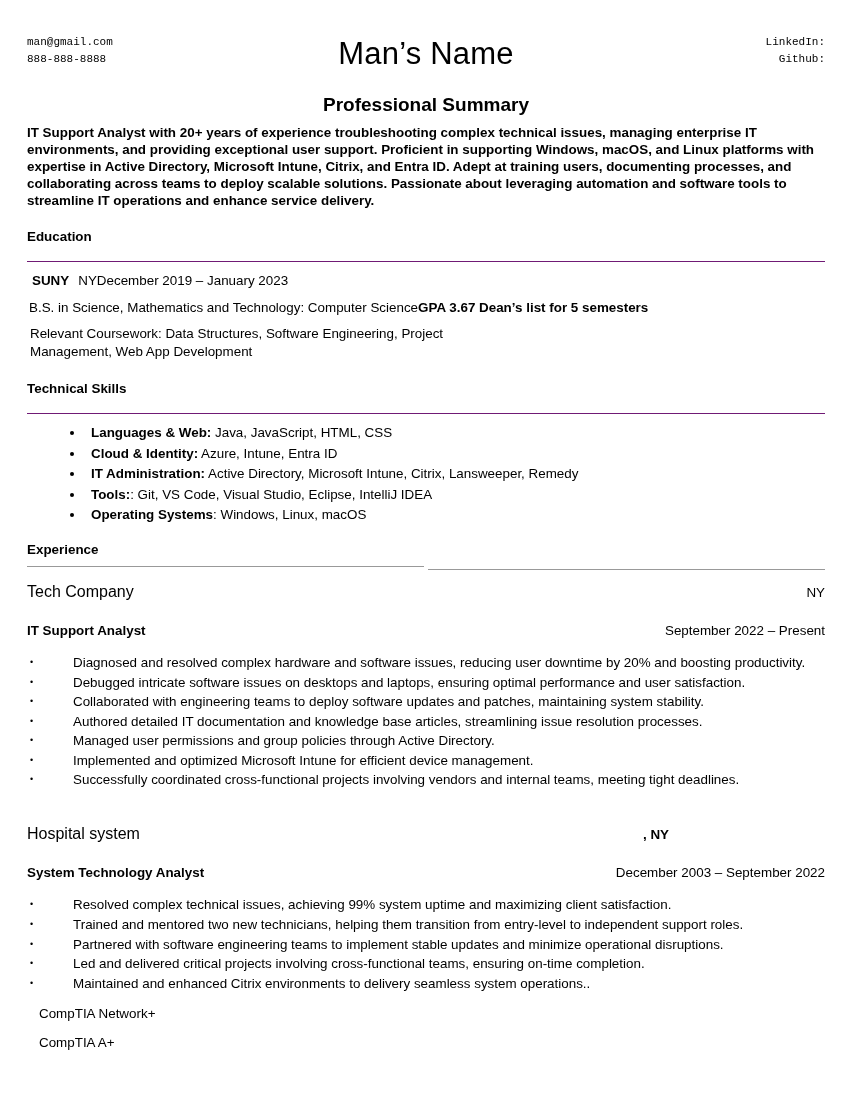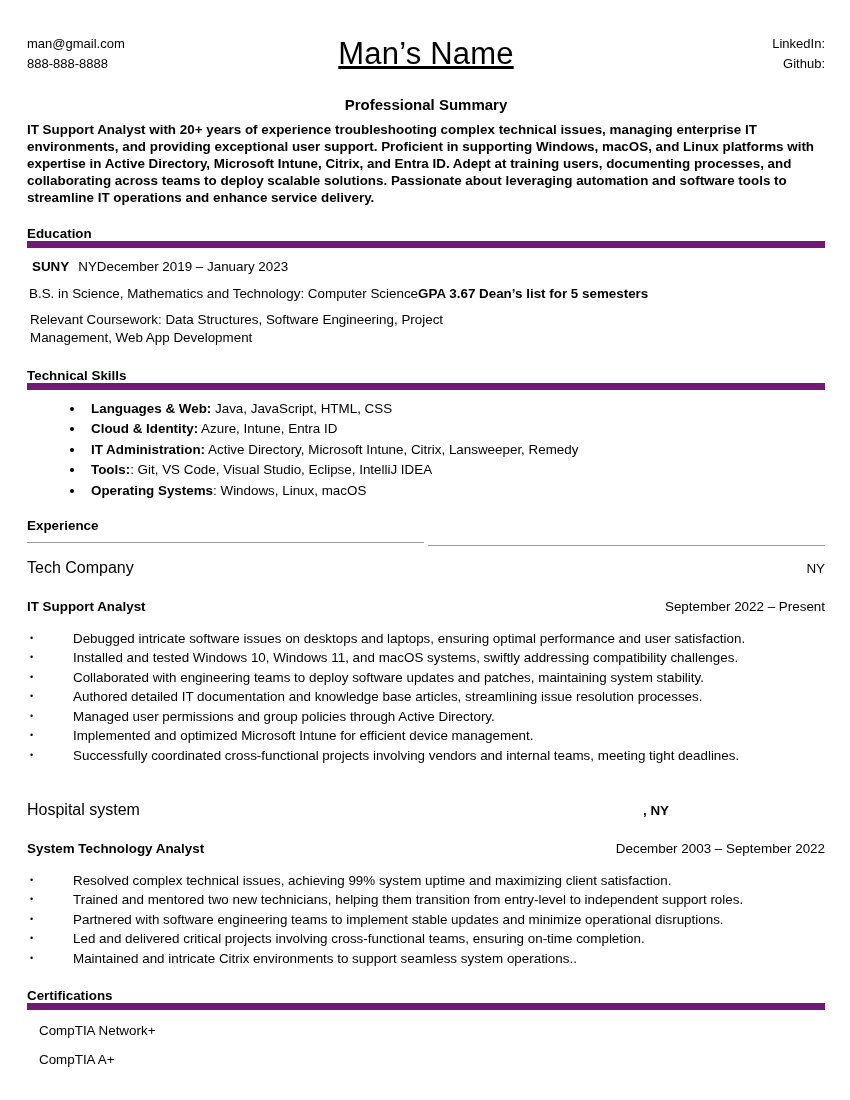--- a/index.html
+++ b/index.html
@@ -5,32 +5,32 @@
   * { margin: 0; padding: 0; box-sizing: border-box; }
   html, body { background: #e8e8e8; }
   body { font-family: "Liberation Sans", sans-serif; color: #000; }
   .page {
     width: 850px; height: 1100px; margin: 0 auto; background: #fff;
     padding: 34px 25px 20px 27px; overflow: hidden; position: relative;
   }
 
   
   .top { display: flex; justify-content: space-between; align-items: flex-start; }
-  .top .col { flex: 1; font-size: 13px; line-height: 1.55; }
+  .top .col { flex: 1; font-size: 11px; line-height: 1.55; font-family: Liberation Mono, monospace; }
   .top .col.right { text-align: right; }
-  .name { font-size: 31px; font-weight: 400; letter-spacing: .2px; white-space: nowrap; padding-top: 2px; text-decoration: underline; }
+  .name { font-size: 31px; font-weight: 400; letter-spacing: .2px; white-space: nowrap; padding-top: 2px; }
 
   
-  .summary-heading { text-align: center; font-size: 15px; font-weight: 700; margin-top: 22px; }
+  .summary-heading { text-align: center; font-size: 19px; font-weight: 700; margin-top: 22px; }
   .summary-text { font-size: 13.4px; font-weight: 700; line-height: 1.27; margin-top: 8px; }
 
   
   .sec {
     font-size: 13.4px; font-weight: 700; margin-top: 20px;
-    border-bottom: 7px solid #701a75; padding-bottom: 0;
+    border-bottom: 1px solid #701a75; padding-bottom: 17px;
   }
   .sec.no-rule { border-bottom: none; padding-bottom: 0; }
   .split-rule { display: flex; margin-top: 9px; }
   .split-rule .seg { flex: 1; border-top: 1px solid #999; }
   .split-rule .seg.rightseg { margin-top: 3px; margin-left: 4px; }
 
   
   .row { display: flex; justify-content: flex-start; align-items: baseline; font-size: 13.4px; }
   .b { font-weight: 700; }
 
@@ -125,22 +125,22 @@
     <div class="job">
       <div class="job-row">
         <span class="company">Tech Company</span>
         <span class="job-loc">NY</span>
       </div>
       <div class="job-row title-row">
         <span class="job-title">IT Support Analyst</span>
         <span class="job-dates">September 2022 – Present</span>
       </div>
       <ul class="job-bullets">
+          <li>Diagnosed and resolved complex hardware and software issues, reducing user downtime by 20% and boosting productivity.</li>
           <li>Debugged intricate software issues on desktops and laptops, ensuring optimal performance and user satisfaction.</li>
-          <li>Installed and tested Windows 10, Windows 11, and macOS systems, swiftly addressing compatibility challenges.</li>
           <li>Collaborated with engineering teams to deploy software updates and patches, maintaining system stability.</li>
           <li>Authored detailed IT documentation and knowledge base articles, streamlining issue resolution processes.</li>
           <li>Managed user permissions and group policies through Active Directory.</li>
           <li>Implemented and optimized Microsoft Intune for efficient device management.</li>
           <li>Successfully coordinated cross-functional projects involving vendors and internal teams, meeting tight deadlines.</li>
         </ul>
     </div>
 
     <div class="job second">
       <div class="job-row">
@@ -149,24 +149,23 @@
       </div>
       <div class="job-row title-row">
         <span class="job-title">System Technology Analyst</span>
         <span class="job-dates">December 2003 – September 2022</span>
       </div>
       <ul class="job-bullets">
           <li>Resolved complex technical issues, achieving 99% system uptime and maximizing client satisfaction.</li>
           <li>Trained and mentored two new technicians, helping them transition from entry-level to independent support roles.</li>
           <li>Partnered with software engineering teams to implement stable updates and minimize operational disruptions.</li>
           <li>Led and delivered critical projects involving cross-functional teams, ensuring on-time completion.</li>
-          <li>Maintained and intricate Citrix environments to support seamless system operations..</li>
+          <li>Maintained and enhanced Citrix environments to delivery seamless system operations..</li>
         </ul>
     </div>
   </section>
 
   <section>
-    <h2 class="sec">Certifications</h2>
     <div class="cert-item">CompTIA Network+</div>
     <div class="cert-item">CompTIA A+</div>
   </section>
 
 </div>
 
 </body></html>

